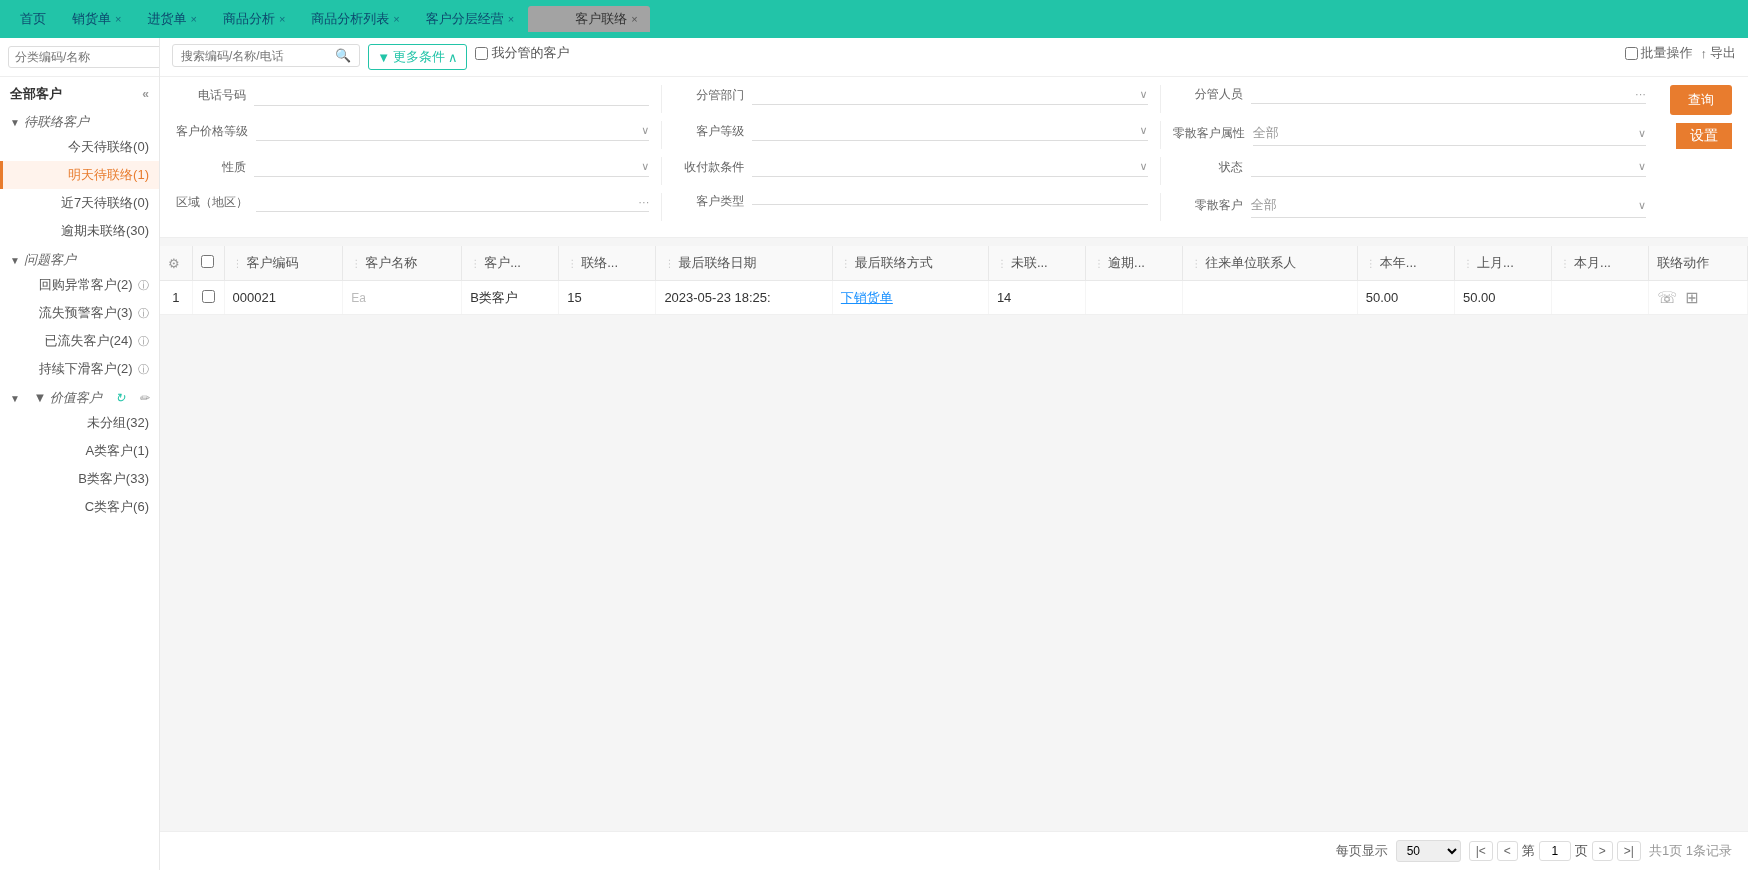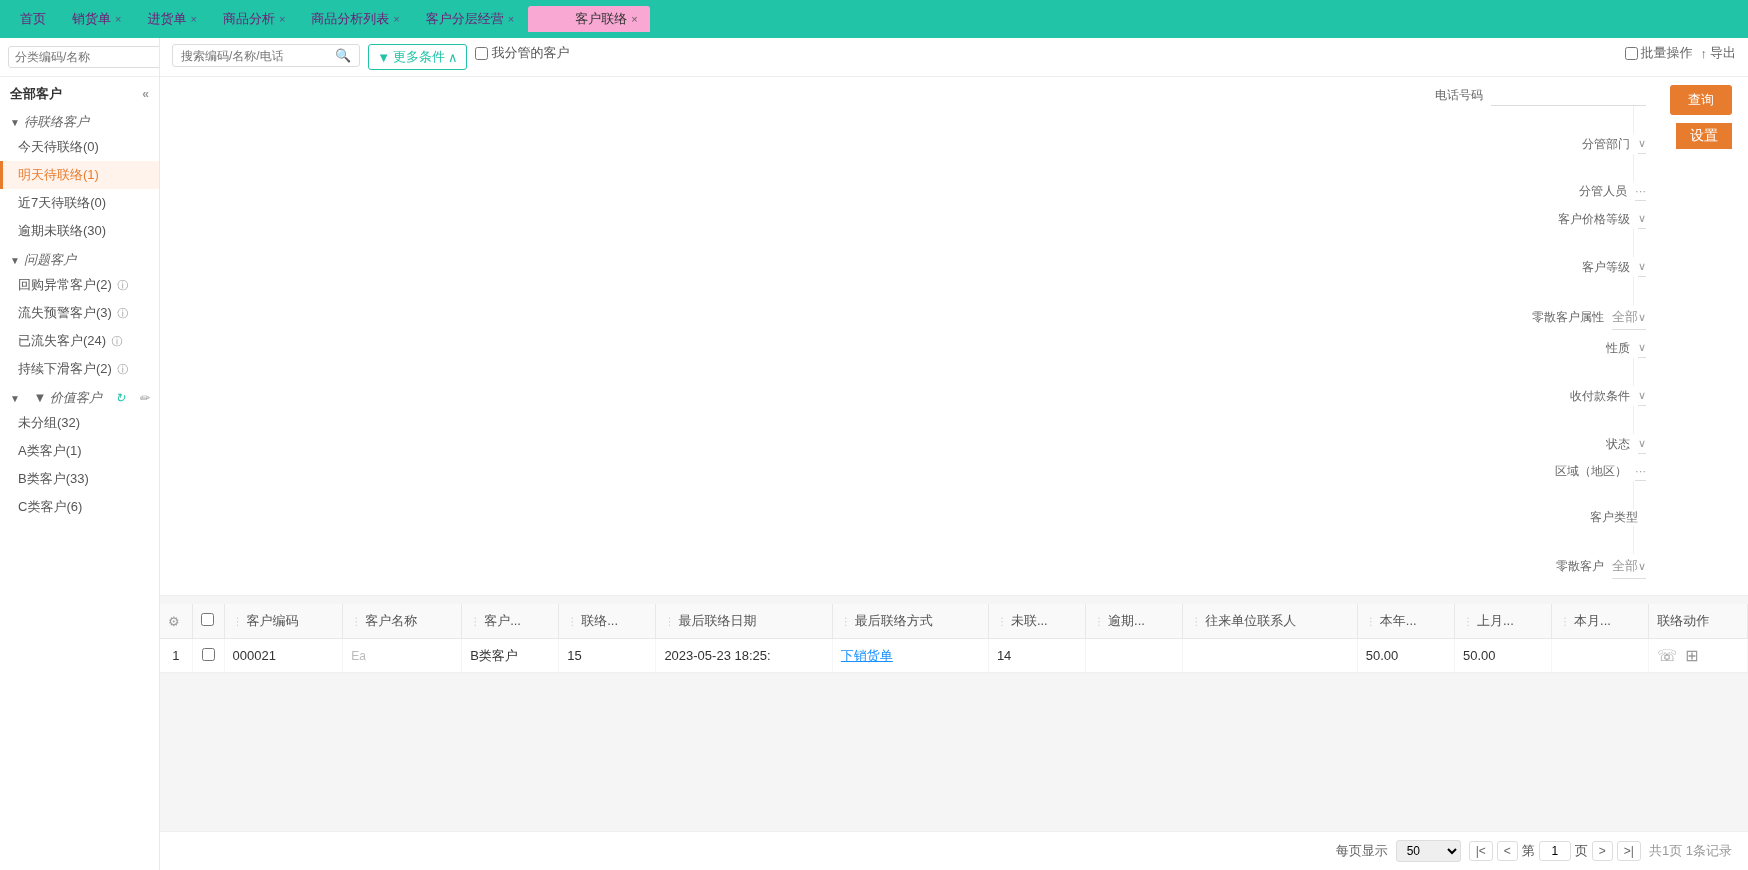--- a/index.html
+++ b/index.html
@@ -8,31 +8,31 @@
     
     .top-nav {
       display: flex;
       align-items: center;
       background: #22c4a8;
       height: 38px;
       padding: 0 8px;
       gap: 2px;
     }
     .nav-item {
-      color: #701a75;
+      color: #0c4a6e;
       padding: 4px 12px;
       cursor: pointer;
       font-size: 13px;
       border-radius: 3px 3px 0 0;
       white-space: nowrap;
       display: flex;
       align-items: center;
       gap: 4px;
     }
-    .nav-item.active { background: #f9a8d4; color: #333; padding-left: 47px; }
+    .nav-item.active { background: #a3a3a3; color: #333; padding-left: 47px; }
     .nav-item .close-x { font-size: 11px; color: inherit; opacity: 0.7; }
     .nav-home { font-size: 13px; }
 
     
     .main-layout {
       display: flex;
       height: calc(100vh - 38px);
       overflow: hidden;
     }
 
@@ -83,20 +83,21 @@
       font-style: italic;
     }
     .sidebar-group-label::before { content: '▼'; font-size: 10px; }
 
     .sidebar-item {
       padding: 5px 10px 5px 18px;
       cursor: pointer;
       color: #555;
       font-size: 12px;
       white-space: nowrap;
+      text-align: right;
     }
     .sidebar-item.active { background: #ffe8d6; color: #e87c2e; border-left: 3px solid #e87c2e; padding-left: 15px; }
     .sidebar-item.highlighted { background: #fff3ec; color: #e87c2e; }
 
     
     .content-area {
       flex: 1;
       display: flex;
       flex-direction: column;
       overflow: hidden;
@@ -161,24 +162,23 @@
     }
 
     
     .advanced-filter {
       background: #fff;
       border-bottom: 1px solid #eee;
       padding: 8px 16px;
     }
     .filter-row {
       display: flex;
-      align-items: flex-end;
+      align-items: flex-start;
       margin-bottom: 8px;
       gap: 0;
-      flex-direction: column;
     }
     .filter-row:last-child { margin-bottom: 8px; }
     .filter-cell {
       display: flex;
       align-items: center;
       flex: 1;
       gap: 8px;
       min-width: 0;
     }
     .filter-label {

